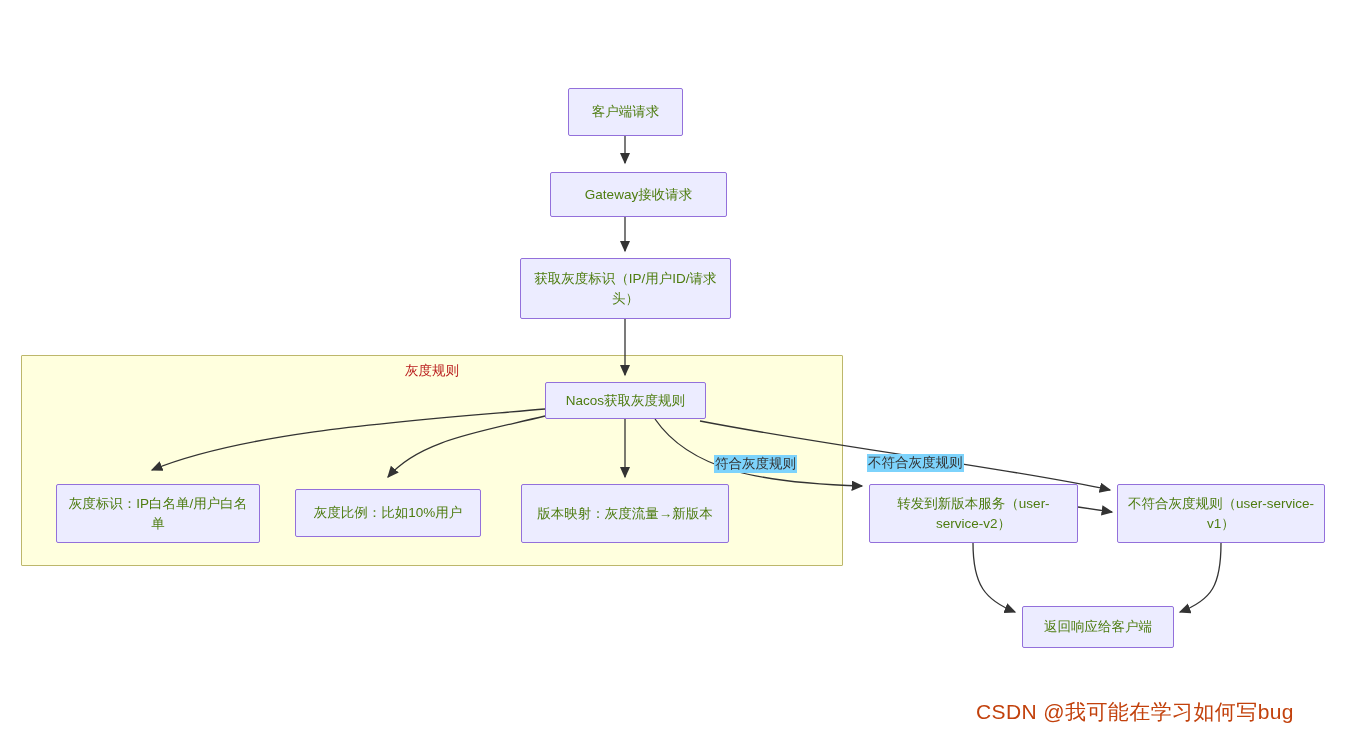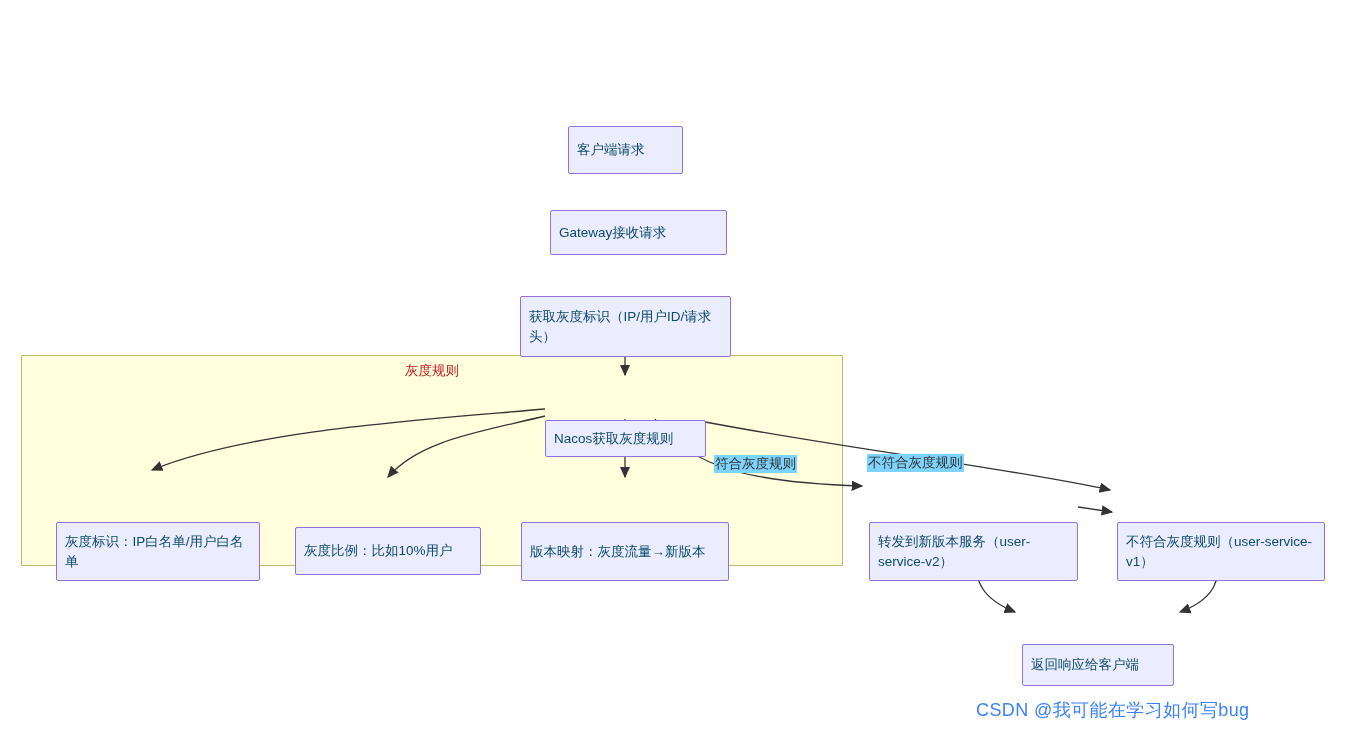--- a/index.html
+++ b/index.html
@@ -48,44 +48,44 @@
   }
   .node {
     position: absolute;
     background: #ececff;
     border: 1px solid #9370db;
     box-sizing: border-box;
     border-radius: 2px;
     display: flex;
     align-items: center;
     justify-content: center;
-    color: #0c4a6e;
+    text-align: center;
+    color: #4d7c0f;
     font-size: 13.5px;
     line-height: 1.45;
     padding: 2px 8px;
-    margin-top: 38px;
   }
   .node span {
     display: block;
     width: 100%;
   }
   .edge-label {
     position: absolute;
     font-size: 13.5px;
     color: #333333;
     background: #7dd3fc;
     white-space: nowrap;
     padding: 0 1px;
     line-height: 1.3;
     margin-left: 8px;
   }
   .watermark {
     position: absolute;
-    font-size: 18px;
-    color: #3b82f6;
+    font-size: 21px;
+    color: #c2410c;
     white-space: nowrap;
     letter-spacing: 0.4px;
   }
 </style>
 </head>
 <body>
 
 <div id="canvas">
 
   <div class="subgraph" style="left:21px; top:355px; width:822px; height:211px;">

